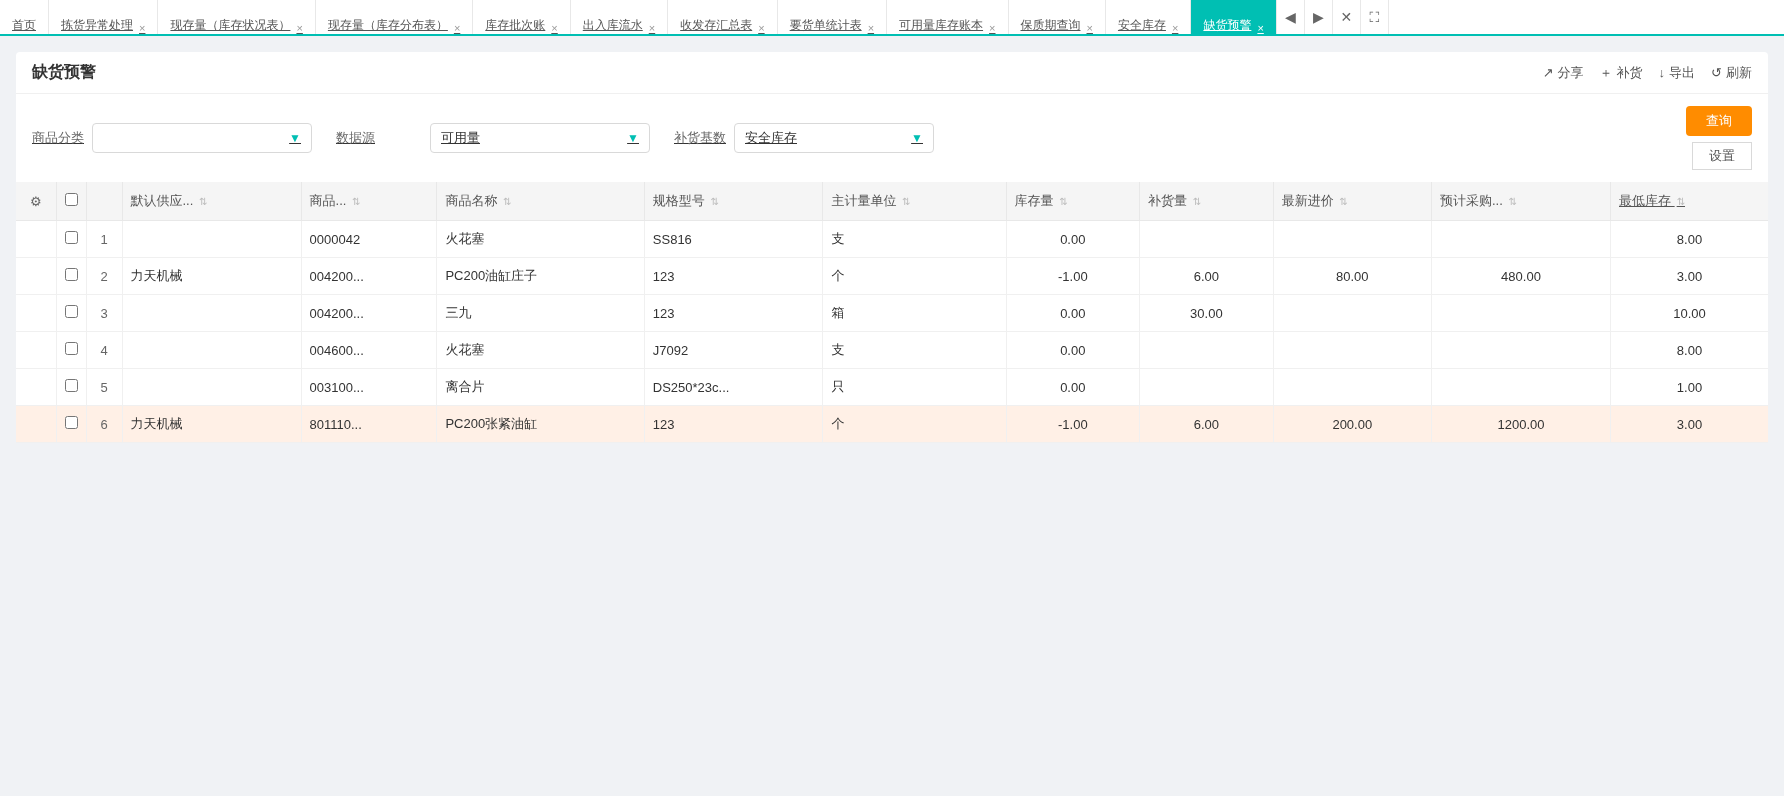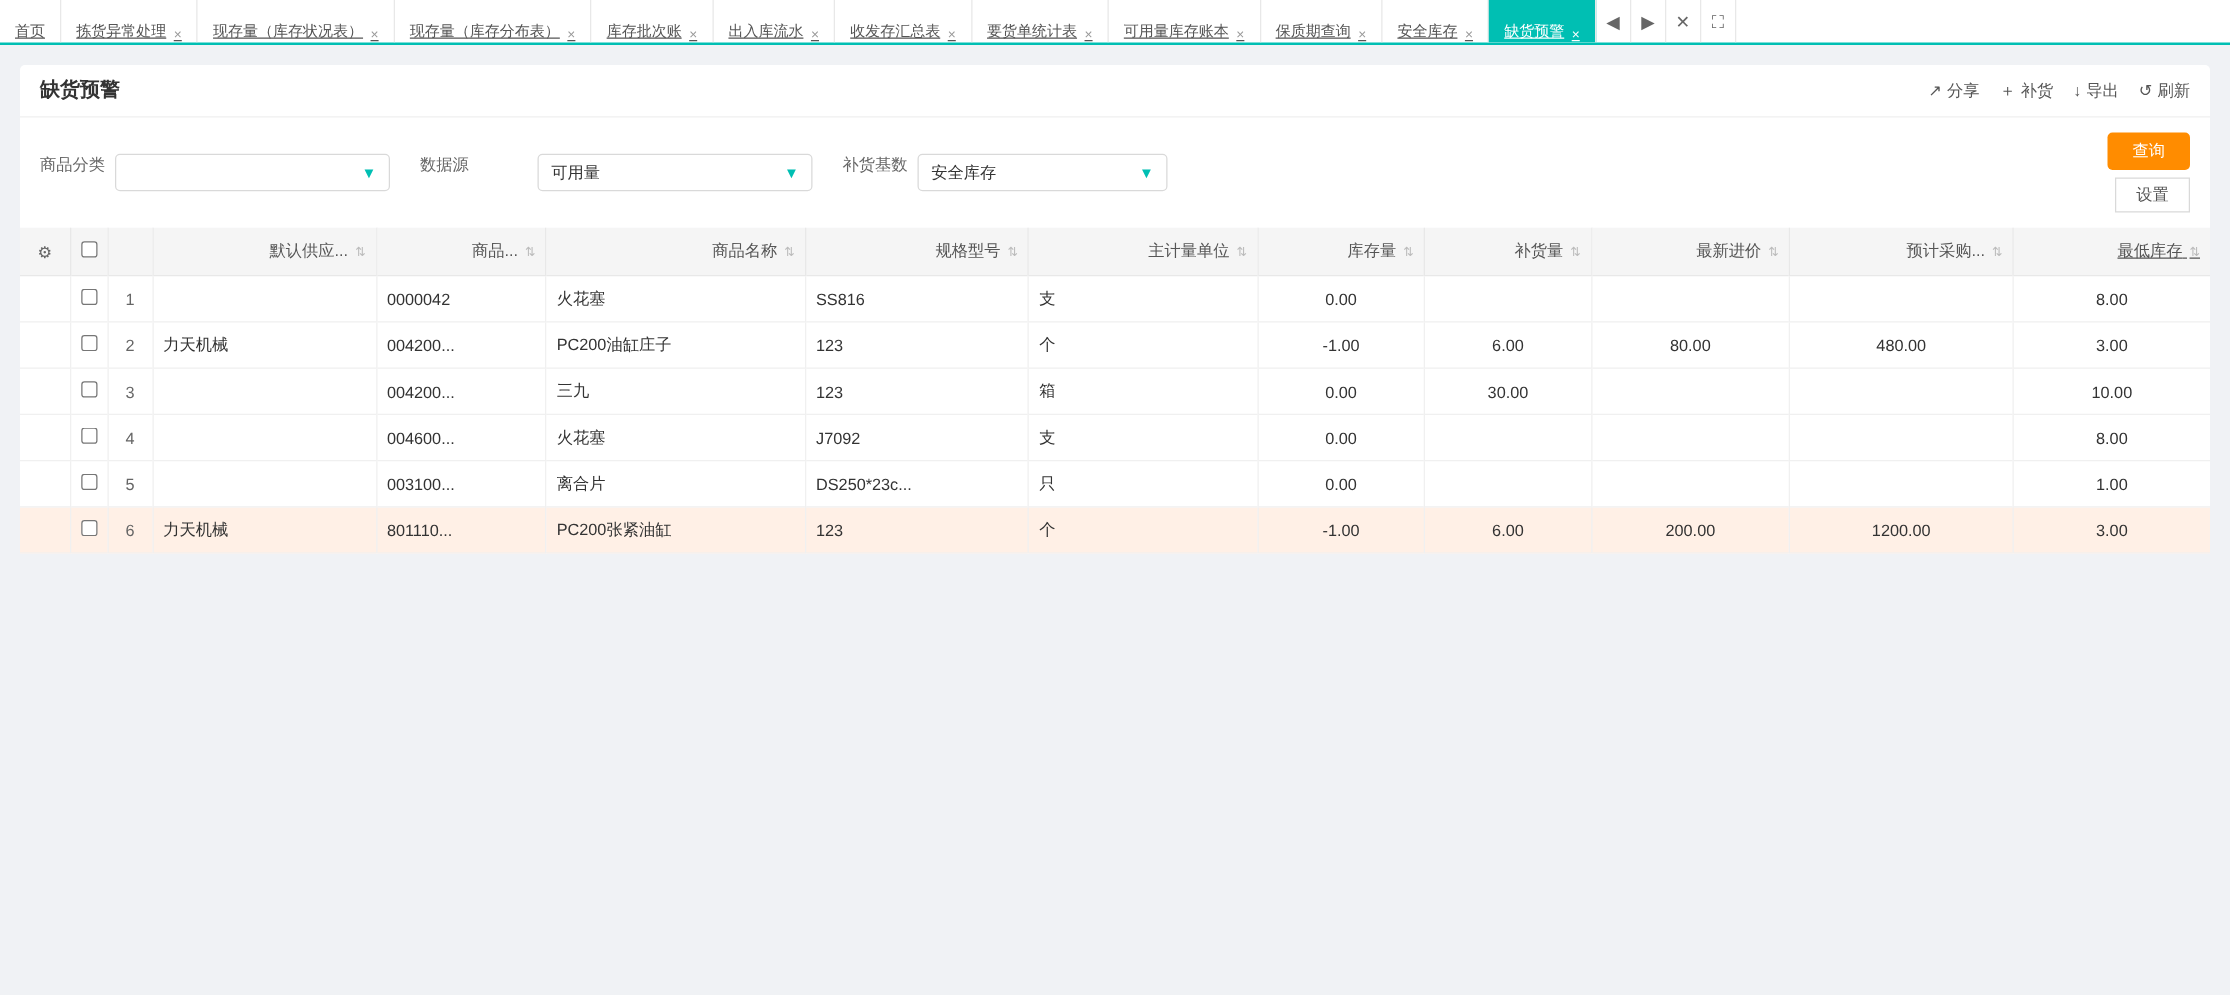--- a/index.html
+++ b/index.html
@@ -91,21 +91,23 @@
       background: #fff;
       padding: 12px 16px;
       display: flex;
       align-items: center;
       gap: 24px;
       flex-wrap: wrap;
       border-top: 1px solid #f0f0f0;
     }
     .filter-group {
       display: flex;
+      align-items: center;
       gap: 8px;
+      text-decoration: underline;
     }
     .filter-label {
       color: #666;
       font-size: 13px;
       white-space: nowrap;
     }
     .filter-select {
       display: flex;
       align-items: center;
       border: 1px solid #d9d9d9;
@@ -160,21 +162,21 @@
       width: 100%;
       border-collapse: collapse;
       font-size: 13px;
     }
     thead tr {
       background: #f5f5f5;
       border-bottom: 1px solid #e8e8e8;
     }
     thead th {
       padding: 10px 8px;
-      text-align: right;
+      text-align: left;
       color: #555;
       font-weight: 500;
       white-space: nowrap;
       border-right: 1px solid #e8e8e8;
       position: relative;
     }
     thead th:last-child { border-right: none; text-decoration: underline; }
     thead th .sort-icon { color: #bbb; font-size: 10px; margin-left: 2px; }
     tbody tr {
       border-bottom: 1px solid #f0f0f0;

